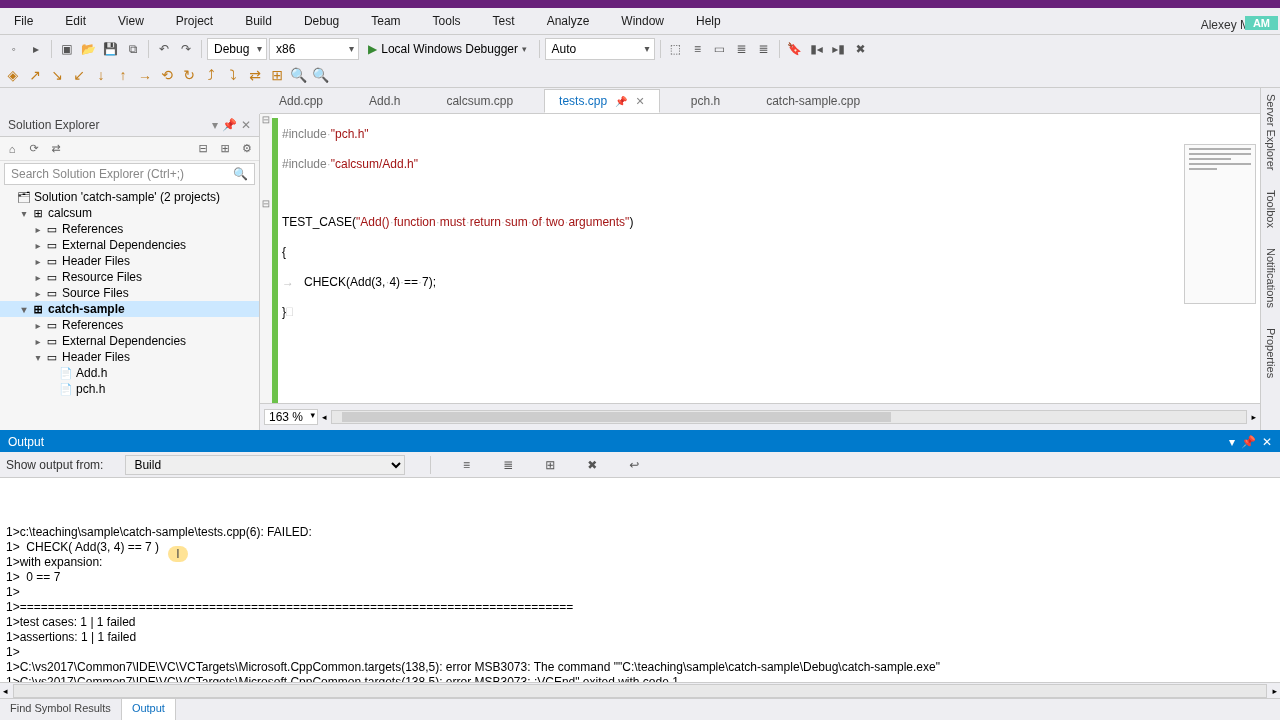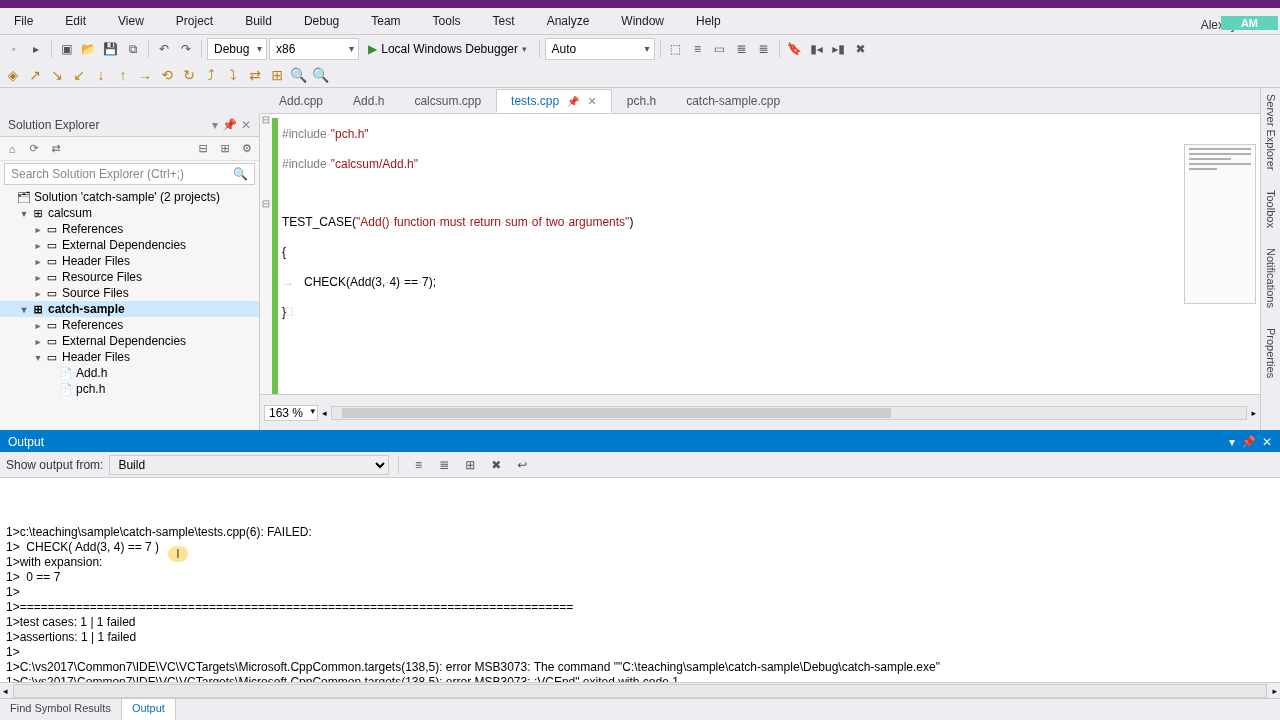--- a/index.html
+++ b/index.html
@@ -1,19 +1,19 @@
 <!DOCTYPE html>
 <html><head>
 <meta charset="utf-8">
 <style>
 * { margin: 0; padding: 0; box-sizing: border-box; font-family: "Segoe UI", Tahoma, sans-serif; font-size: 12px; }
 body { background: #eeeef2; width: 1280px; height: 720px; overflow: hidden; display: flex; flex-direction: column; }
 .titlebar { height: 8px; background: #68217a; display: flex; align-items: center; padding: 0 8px; color: #fff; }
 .user-label { position: absolute; right: 8px; top: 18px; color: #333; font-size: 12px; }
-.user-badge { position: absolute; right: 2px; top: 16px; background: #5fd3bc; color: #fff; padding: 1px 20px; font-size: 11px; font-weight: bold; text-align: right; }
+.user-badge { position: absolute; right: 2px; top: 16px; background: #5fd3bc; color: #fff; padding: 1px 8px; font-size: 11px; font-weight: bold; text-align: right; }
 .menubar { height: 26px; background: #eeeef2; display: flex; align-items: center; padding: 0 4px; gap: 12px; }
 .menubar .item { padding: 4px 10px; color: #1b1b1b; cursor: default; }
 .toolbar { height: 28px; background: #eeeef2; display: flex; align-items: center; padding: 0 4px; gap: 2px; border-top: 1px solid #ccc; }
 .tb-icon { width: 20px; height: 20px; display: flex; align-items: center; justify-content: center; color: #555; }
 .tb-sep { width: 1px; height: 18px; background: #ccc; margin: 0 3px; }
 .tb-combo { height: 22px; border: 1px solid #ccc; background: #fff; padding: 0 18px 0 6px; font-size: 12px; display: flex; align-items: center; position: relative; }
 .tb-combo::after { content: '▾'; position: absolute; right: 4px; font-size: 10px; color: #555; }
 .tb-play { color: #388a34; font-size: 12px; }
 .debug-btn { display: flex; align-items: center; gap: 4px; padding: 0 6px; height: 22px; border: 1px solid transparent; }
 .toolbar2 { height: 26px; background: #eeeef2; display: flex; align-items: center; padding: 0 4px; gap: 4px; border-bottom: 1px solid #ccc; }
@@ -27,46 +27,46 @@
 .sln-search { margin: 2px 4px; height: 22px; border: 1px solid #ccc; background: #fff; display: flex; align-items: center; padding: 0 6px; color: #888; font-size: 11px; justify-content: space-between; gap: 24px; }
 .tree { flex: 1; overflow: auto; background: #f6f6f6; padding: 2px 0; }
 .tree-item { display: flex; align-items: center; padding: 1px 4px; cursor: default; white-space: nowrap; font-size: 12px; }
 .tree-item.selected { background: #cce8ff; font-weight: bold; }
 .tree-item .exp { width: 12px; text-align: center; color: #666; font-size: 10px; }
 .tree-item .ico { width: 16px; text-align: center; margin-right: 2px; font-size: 11px; }
 .pad0 { padding-left: 4px; } .pad1 { padding-left: 18px; } .pad2 { padding-left: 32px; } .pad3 { padding-left: 46px; }
 .bottom-tabs { height: 22px; border-top: 1px solid #ccc; display: flex; background: #eeeef2; }
 .bottom-tab { padding: 3px 8px; font-size: 11px; border-right: 1px solid #ccc; color: #444; }
 .editor-area { flex: 1; display: flex; flex-direction: column; min-width: 0; position: relative; }
-.doc-tabs { height: 26px; background: #eeeef2; display: flex; align-items: end; padding: 0 4px; border-bottom: 1px solid #ccc; }
+.doc-tabs { height: 26px; background: #eeeef2; display: flex; align-items: end; padding: 0 4px; border-bottom: 1px solid #ccc; gap: 16px; }
 .doc-tab { padding: 4px 14px; font-size: 12px; color: #555; cursor: default; border: 1px solid transparent; }
 .doc-tab.active { background: #fff; border: 1px solid #ccc; border-bottom: 1px solid #fff; color: #0e70c0; display: flex; align-items: center; gap: 8px; }
 .doc-tab .close { color: #888; font-size: 11px; }
 .doc-tab .pin { color: #888; font-size: 10px; }
 .editor-body { flex: 1; display: flex; background: #fff; min-height: 0; position: relative; }
 .gutter { width: 70px; background: #fff; text-align: right; padding: 4px 8px 0 0; color: #2b91af; font-family: Consolas, monospace; font-size: 18px; line-height: 28px; }
 .green-bar { width: 6px; background: #6cc24a; margin-top: 4px; }
 .gray-bar { width: 12px; background: #f5f5f5; }
 .code { flex: 1; padding: 4px 0 0 4px; font-family: Consolas, monospace; font-size: 18px; line-height: 28px; white-space: pre; color: #000; }
 .code .pp { color: #808080; }
 .code .str { color: #a31515; }
 .code .dot { color: #c0c0c0; }
 .minimap { position: absolute; right: 4px; top: 30px; width: 72px; height: 160px; border: 1px solid #ccc; background: #fafafa; }
 .minimap .l { height: 2px; background: #b0b0b0; margin: 3px 4px; }
-.zoom-bar { height: 36px; background: #eeeef2; border-top: 1px solid #ccc; display: flex; align-items: center; font-size: 11px; padding: 0 4px; gap: 4px; }
+.zoom-bar { height: 27px; background: #eeeef2; border-top: 1px solid #ccc; display: flex; align-items: center; font-size: 11px; padding: 0 4px; gap: 4px; }
 .zoom-bar .combo { border: 1px solid #ccc; padding: 0 14px 0 4px; background: #fff; position: relative; }
 .zoom-bar .combo::after { content: '▾'; position: absolute; right: 2px; font-size: 9px; }
 .hscroll { flex: 1; height: 14px; background: #e8e8e8; border: 1px solid #ccc; position: relative; }
 .hscroll .thumb { position: absolute; left: 10px; width: 60%; top: 1px; bottom: 1px; background: #cdcdcd; }
 .right-rail { width: 20px; background: #eeeef2; border-left: 1px solid #ccc; display: flex; flex-direction: column; align-items: center; padding-top: 6px; gap: 20px; }
 .right-rail .v { writing-mode: vertical-rl; font-size: 11px; color: #444; }
 .output-pane { height: 290px; display: flex; flex-direction: column; border-top: 2px solid #007acc; }
 .output-header { background: #007acc; color: #fff; padding: 3px 8px; font-size: 12px; display: flex; justify-content: space-between; align-items: center; }
 .output-header .icons { display: flex; gap: 6px; font-size: 11px; }
-.output-ctrl { height: 26px; background: #eeeef2; display: flex; align-items: center; padding: 0 6px; gap: 6px; border-bottom: 1px solid #ccc; }
+.output-ctrl { height: 26px; background: #eeeef2; display: flex; align-items: center; padding: 0 6px; gap: 22px; border-bottom: 1px solid #ccc; }
 .output-ctrl .lbl { font-size: 12px; color: #333; }
 .output-ctrl select { font-size: 12px; border: 1px solid #ccc; padding: 1px 4px; width: 280px; height: 20px; }
 .output-text { flex: 1; background: #fff; font-family: Consolas, monospace; font-size: 12px; line-height: 15px; padding: 2px 6px; white-space: pre; overflow: hidden; color: #000; position: relative; }
 .cursor-mark { position: absolute; left: 168px; top: 68px; width: 20px; height: 16px; background: #ffe08a; border-radius: 8px; opacity: 0.9; display: flex; align-items: center; justify-content: center; color: #333; font-size: 12px; }
 .out-hscroll { height: 16px; background: #eeeef2; border-top: 1px solid #ccc; display: flex; align-items: center; }
 .out-hscroll .bar { flex: 1; height: 14px; background: #e8e8e8; border: 1px solid #ccc; margin: 0 2px; }
 .out-tabs { height: 22px; background: #eeeef2; display: flex; border-top: 1px solid #ccc; }
 .out-tab { padding: 3px 10px; font-size: 11px; color: #444; border-right: 1px solid #ccc; }
 .out-tab.active { background: #fff; color: #0e70c0; }
 </style>

